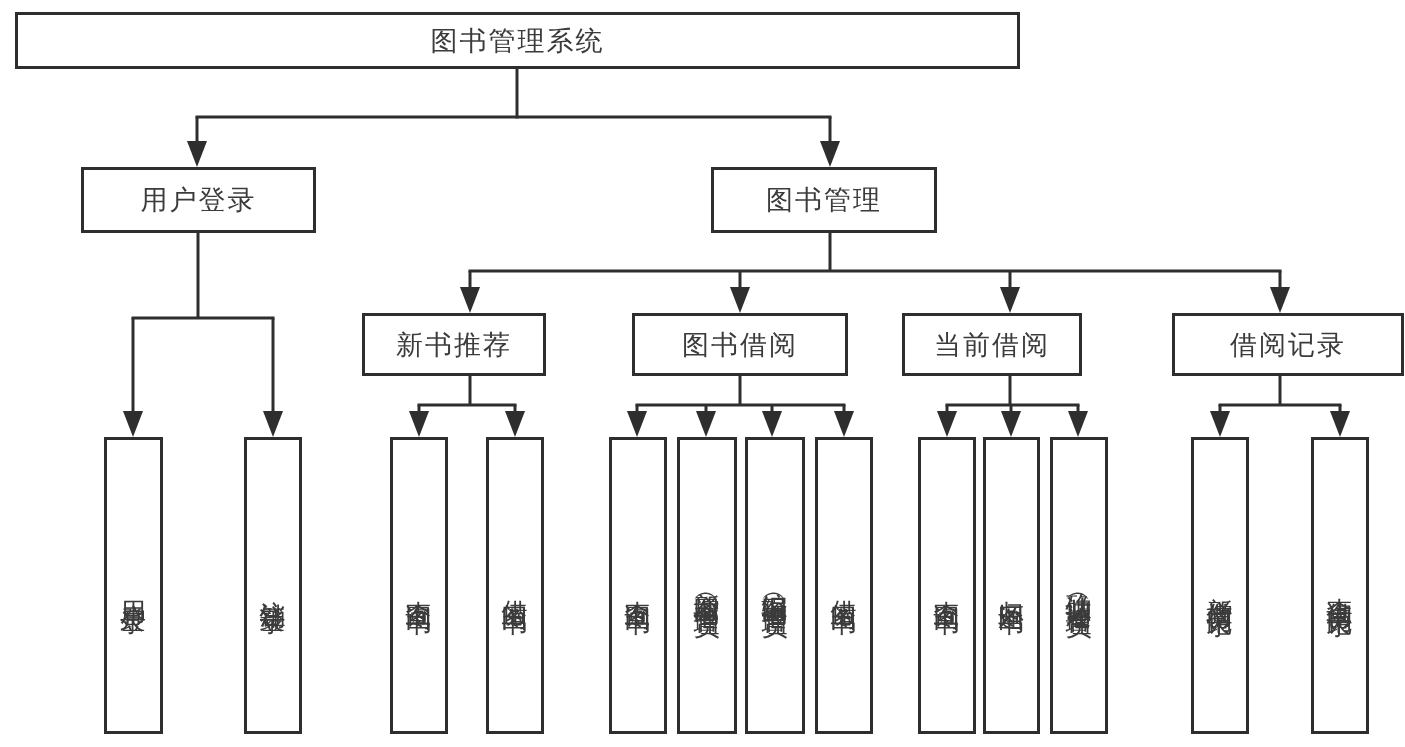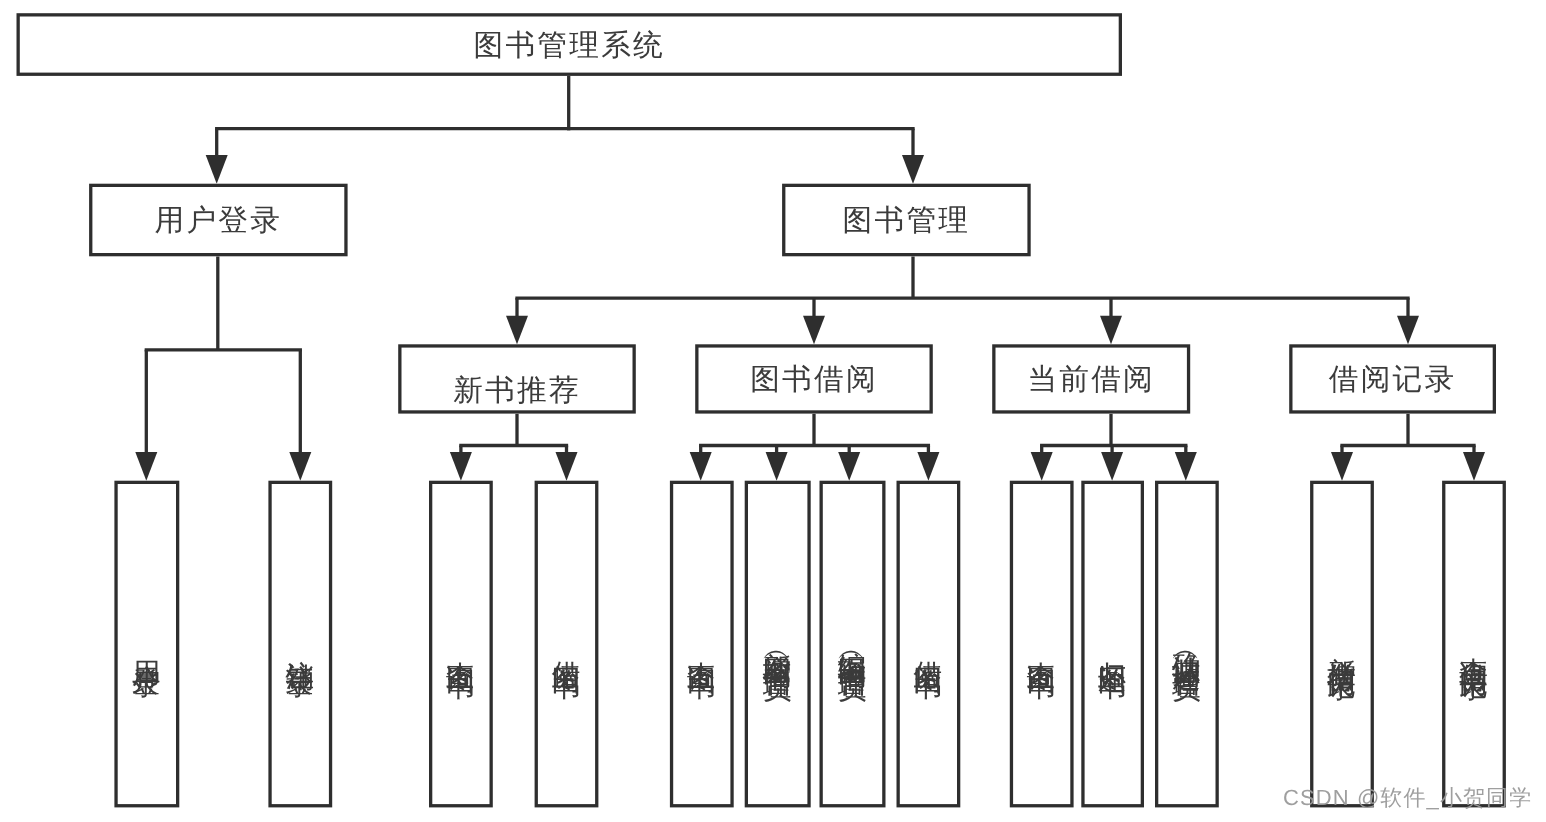--- a/index.html
+++ b/index.html
@@ -143,30 +143,30 @@
     <span>图书管理系统</span>
   </div>
 
   <div class="node" style="left:81px; top:167px; width:235px; height:66px;">
     <span>用户登录</span>
   </div>
   <div class="node" style="left:711px; top:167px; width:226px; height:66px;">
     <span>图书管理</span>
   </div>
 
-  <div class="node" style="left:362px; top:313px; width:216px; height:63px;align-items:flex-end;">
+  <div class="node" style="left:362px; top:313px; width:184px; height:63px;">
     <span>新书推荐</span>
   </div>
   <div class="node" style="left:632px; top:313px; width:216px; height:63px;">
     <span>图书借阅</span>
   </div>
   <div class="node" style="left:902px; top:313px; width:180px; height:63px;">
     <span>当前借阅</span>
   </div>
-  <div class="node" style="left:1172px; top:313px; width:188px; height:63px;">
+  <div class="node" style="left:1172px; top:313px; width:232px; height:63px;">
     <span>借阅记录</span>
   </div>
 
   <div class="leaf" style="left:104px; width:59px;">
     <span class="vtext">用户登录</span>
   </div>
   <div class="leaf" style="left:244px; width:58px;">
     <span class="vtext">注销登录</span>
   </div>
 
@@ -200,15 +200,14 @@
     <span class="vtext">确认归还（管理员）</span>
   </div>
 
   <div class="leaf" style="left:1191px; width:58px;">
     <span class="vtext">新增借阅记录</span>
   </div>
   <div class="leaf" style="left:1311px; width:58px;">
     <span class="vtext">查询借阅记录</span>
   </div>
 
-  <div class="watermark">CSDN @软件_小贺同学</div>
 
 </div>
 
 </body></html>

